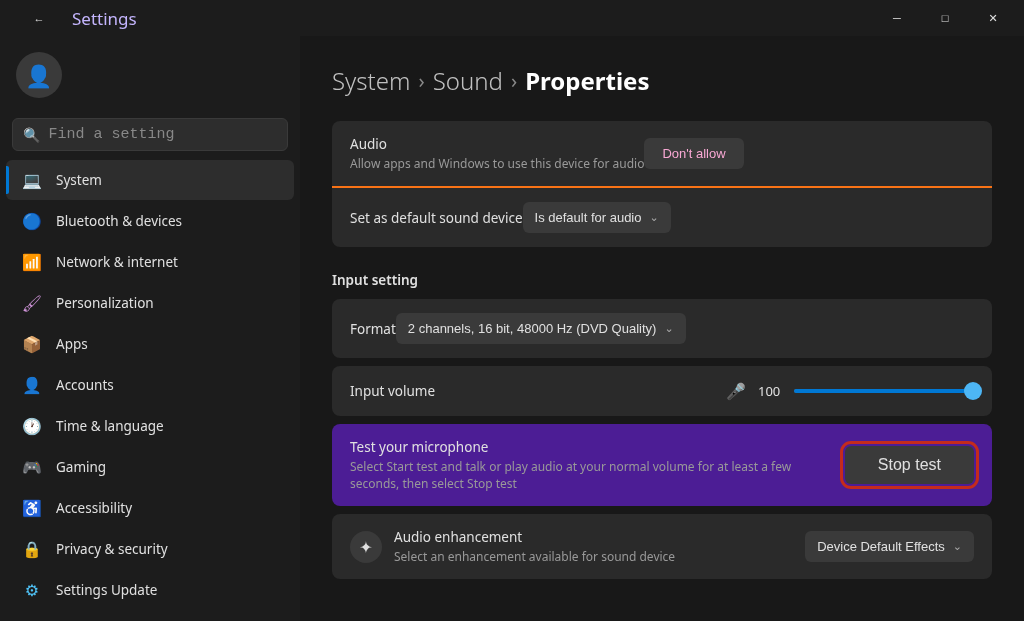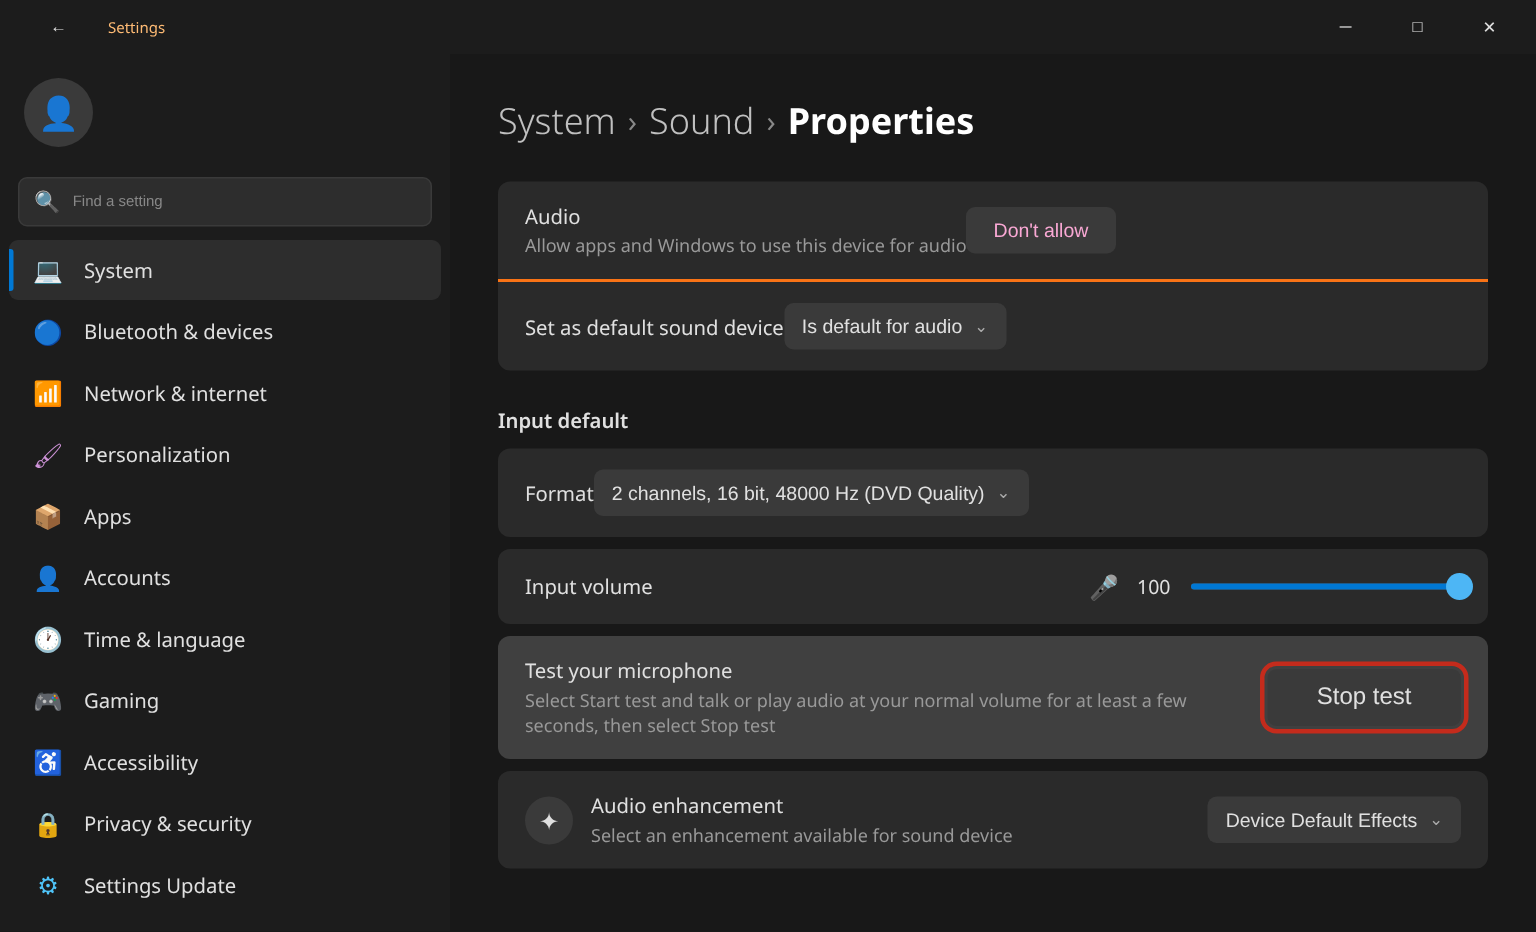--- a/index.html
+++ b/index.html
@@ -23,22 +23,22 @@
       justify-content: space-between;
       padding: 0 8px 0 16px;
       flex-shrink: 0;
     }
     .titlebar-left {
       display: flex;
       align-items: center;
       gap: 10px;
     }
     .titlebar-title {
-      font-size: 10px;
-      color: #fdba74;
+      font-size: 17px;
+      color: #c4b5fd;
     }
     .titlebar-controls {
       display: flex;
       gap: 2px;
     }
     .titlebar-btn {
       width: 46px;
       height: 32px;
       background: transparent;
       border: none;
@@ -96,22 +96,23 @@
       display: flex;
       align-items: center;
       padding: 6px 10px;
       gap: 8px;
     }
     .search-input {
       background: transparent;
       border: none;
       outline: none;
       color: #e0e0e0;
-      font-size: 10px;
+      font-size: 15px;
       flex: 1;
+      font-family: Liberation Mono, monospace;
     }
     .search-input::placeholder { color: #888; }
     .search-icon { color: #888; font-size: 14px; }
 
     .nav-item {
       display: flex;
       align-items: center;
       padding: 10px 16px;
       gap: 14px;
       cursor: pointer;
@@ -299,21 +300,21 @@
       background: #4db6f5;
       border-radius: 50%;
     }
 
     
     .test-card {
       display: flex;
       align-items: center;
       justify-content: space-between;
       padding: 14px 18px;
-      background: #404040;
+      background: #4c1d95;
       border-radius: 8px;
       margin-bottom: 8px;
     }
     .stop-test-btn {
       background: #3a3a3a;
       border: none;
       border-radius: 6px;
       color: #e0e0e0;
       padding: 10px 33px;
       font-size: 16px;
@@ -446,21 +447,21 @@
       </div>
       <div class="card-row">
         <span class="card-label">Set as default sound device</span>
         <button class="dropdown">
           <span>Is default for audio</span>
           <span class="dropdown-arrow">⌄</span>
         </button>
       </div>
     </div>
 
-    <div class="section-heading">Input default</div>
+    <div class="section-heading">Input setting</div>
 
     <div class="card">
       <div class="card-row">
         <span class="card-label">Format</span>
         <button class="dropdown">
           <span>2 channels, 16 bit, 48000 Hz (DVD Quality)</span>
           <span class="dropdown-arrow">⌄</span>
         </button>
       </div>
     </div>

